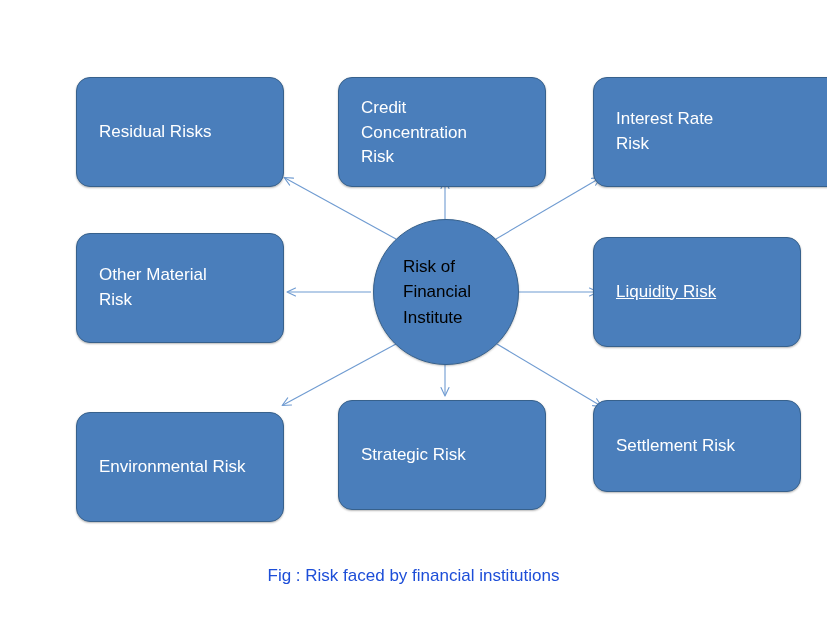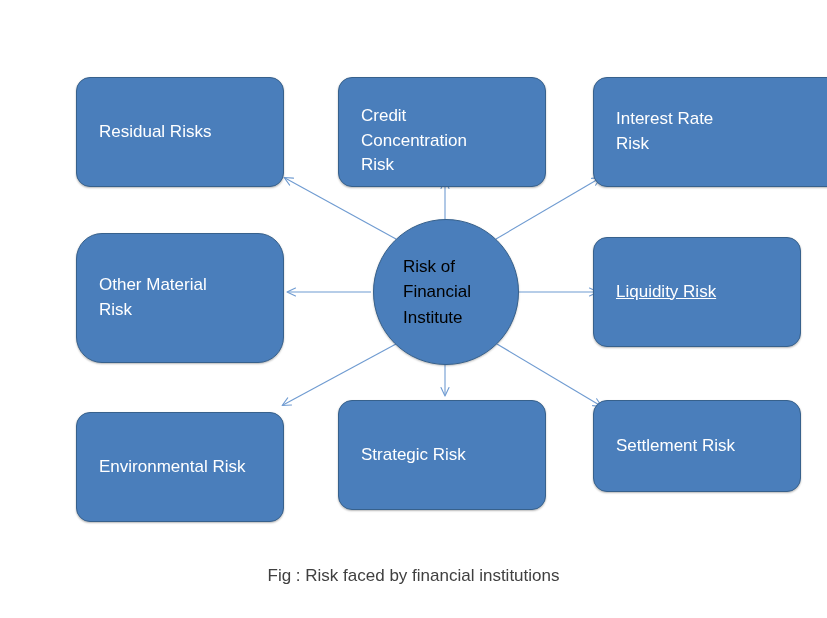--- a/index.html
+++ b/index.html
@@ -40,21 +40,21 @@
     align-items: center;
     justify-content: flex-start;
     padding: 0 0 0 22px;
   }
   .node-box .node-label {
     display: block;
     text-align: left;
     white-space: pre-line;
   }
   .node-box.align-top {
-    align-items: center;
+    align-items: flex-start;
     padding-top: 18px;
   }
   .center-circle {
     position: absolute;
     box-sizing: border-box;
     background: #4a7ebb;
     border: 1px solid #37618c;
     border-radius: 50%;
     box-shadow: 0 1px 2px rgba(0,0,0,0.25);
     color: #000000;
@@ -68,21 +68,21 @@
   .center-circle .node-label {
     display: block;
     text-align: left;
     white-space: pre-line;
   }
   .caption {
     position: absolute;
     left: 0;
     width: 827px;
     text-align: center;
-    color: #404040;
+    color: #1d4ed8;
     font-size: 17px;
   }
 </style>
 </head>
 <body>
 
 <div id="canvas">
 
   <svg id="arrow-layer" width="827" height="618" viewBox="0 0 827 618">
     <defs>
@@ -111,21 +111,21 @@
     <span class="node-label">Credit
 Concentration
 Risk</span>
   </div>
 
   <div class="node-box" style="left:593px; top:77px; width:252px; height:110px;">
     <span class="node-label">Interest Rate
 Risk</span>
   </div>
 
-  <div class="node-box" style="left:76px; top:233px; width:208px; height:130px;border-radius:26px;">
+  <div class="node-box" style="left:76px; top:233px; width:208px; height:110px;">
     <span class="node-label">Other Material
 Risk</span>
   </div>
 
   <div class="node-box" style="left:593px; top:237px; width:208px; height:110px;text-decoration:underline;">
     <span class="node-label">Liquidity Risk</span>
   </div>
 
   <div class="node-box" style="left:76px; top:412px; width:208px; height:110px;">
     <span class="node-label">Environmental Risk</span>

